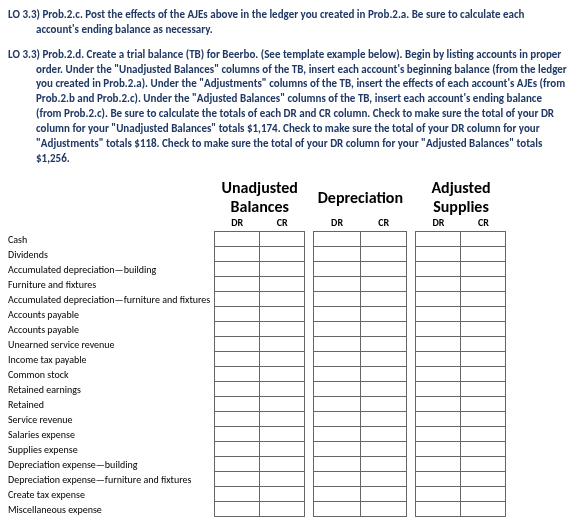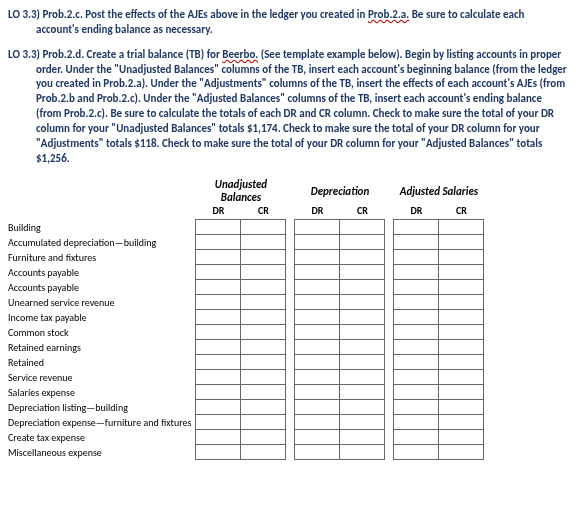--- a/index.html
+++ b/index.html
@@ -16,41 +16,39 @@
     line-height: 1.35;
   }
   .para .lo {
     display: inline;
   }
   .indent {
     padding-left: 28px;
     text-indent: -28px;
   }
   .underline-red {
-    text-decoration: underline;
     text-decoration-color: #C00000;
     text-decoration-style: wavy;
   }
   table.tb {
     border-collapse: collapse;
     margin-top: 6px;
     font-size: 10px;
   }
   table.tb th {
     font-weight: bold;
     text-align: center;
     padding: 2px 4px;
     border: none;
     font-size: 10px;
   }
   table.tb th.group {
     border-bottom: none;
     padding-bottom: 0;
-    font-size: 11px;
-    font-style: italic;
+    font-size: 16px;
   }
   table.tb th.sub {
     padding-top: 0;
   }
   table.tb td.acct {
     border: none;
     padding: 1px 4px 1px 0;
     white-space: nowrap;
     font-size: 10px;
   }
@@ -77,37 +75,48 @@
 </div>
 
 <table class="tb">
   <thead>
     <tr>
       <th></th>
       <th class="group" colspan="2">Unadjusted Balances</th>
       <th class="spacer"></th>
       <th class="group" colspan="2">Depreciation</th>
       <th class="spacer"></th>
-      <th class="group" colspan="2">Adjusted Salaries</th>
+      <th class="group" colspan="2">Adjusted Supplies</th>
     </tr>
     <tr>
       <th></th>
       <th class="sub">DR</th>
       <th class="sub">CR</th>
       <th class="spacer"></th>
       <th class="sub">DR</th>
       <th class="sub">CR</th>
       <th class="spacer"></th>
       <th class="sub">DR</th>
       <th class="sub">CR</th>
     </tr>
   </thead>
   <tbody id="tb-body">
       <tr>
-        <td class="acct">Building</td>
+        <td class="acct">Cash</td>
+        <td class="cell"></td>
+        <td class="cell"></td>
+        <td class="spacer"></td>
+        <td class="cell"></td>
+        <td class="cell"></td>
+        <td class="spacer"></td>
+        <td class="cell"></td>
+        <td class="cell"></td>
+      </tr>
+      <tr>
+        <td class="acct">Dividends</td>
         <td class="cell"></td>
         <td class="cell"></td>
         <td class="spacer"></td>
         <td class="cell"></td>
         <td class="cell"></td>
         <td class="spacer"></td>
         <td class="cell"></td>
         <td class="cell"></td>
       </tr>
       <tr>
@@ -126,20 +135,31 @@
         <td class="cell"></td>
         <td class="cell"></td>
         <td class="spacer"></td>
         <td class="cell"></td>
         <td class="cell"></td>
         <td class="spacer"></td>
         <td class="cell"></td>
         <td class="cell"></td>
       </tr>
       <tr>
+        <td class="acct">Accumulated depreciation—furniture and fixtures</td>
+        <td class="cell"></td>
+        <td class="cell"></td>
+        <td class="spacer"></td>
+        <td class="cell"></td>
+        <td class="cell"></td>
+        <td class="spacer"></td>
+        <td class="cell"></td>
+        <td class="cell"></td>
+      </tr>
+      <tr>
         <td class="acct">Accounts payable</td>
         <td class="cell"></td>
         <td class="cell"></td>
         <td class="spacer"></td>
         <td class="cell"></td>
         <td class="cell"></td>
         <td class="spacer"></td>
         <td class="cell"></td>
         <td class="cell"></td>
       </tr>
@@ -225,21 +245,32 @@
         <td class="cell"></td>
         <td class="cell"></td>
         <td class="spacer"></td>
         <td class="cell"></td>
         <td class="cell"></td>
         <td class="spacer"></td>
         <td class="cell"></td>
         <td class="cell"></td>
       </tr>
       <tr>
-        <td class="acct">Depreciation listing—building</td>
+        <td class="acct">Supplies expense</td>
+        <td class="cell"></td>
+        <td class="cell"></td>
+        <td class="spacer"></td>
+        <td class="cell"></td>
+        <td class="cell"></td>
+        <td class="spacer"></td>
+        <td class="cell"></td>
+        <td class="cell"></td>
+      </tr>
+      <tr>
+        <td class="acct">Depreciation expense—building</td>
         <td class="cell"></td>
         <td class="cell"></td>
         <td class="spacer"></td>
         <td class="cell"></td>
         <td class="cell"></td>
         <td class="spacer"></td>
         <td class="cell"></td>
         <td class="cell"></td>
       </tr>
       <tr>

